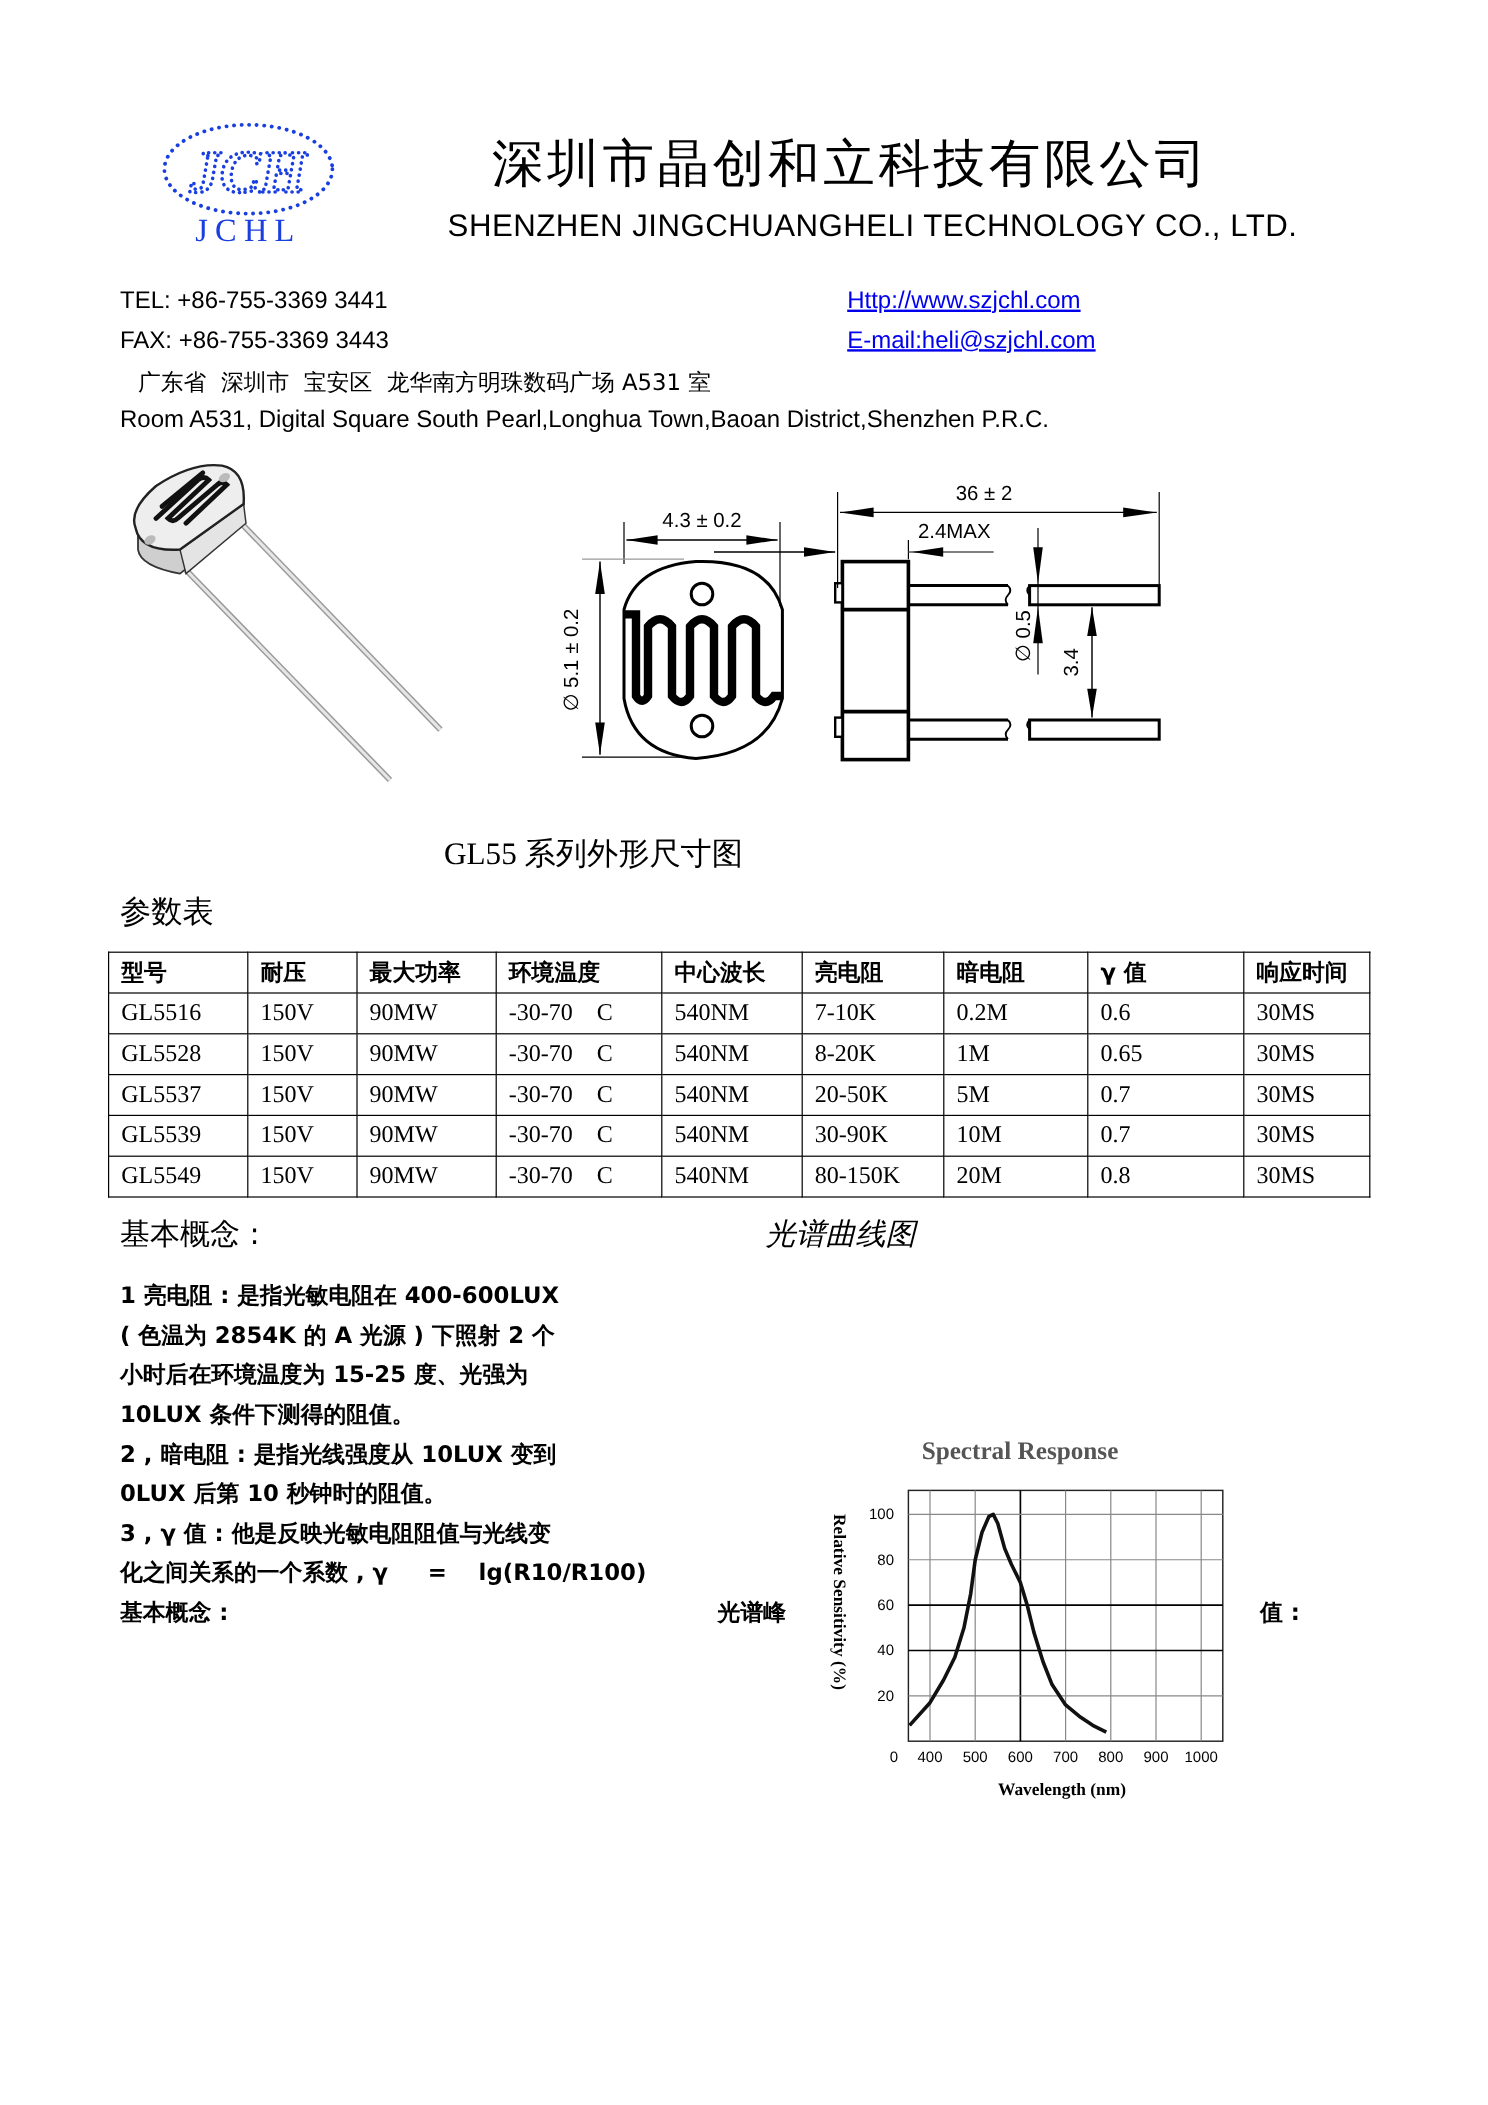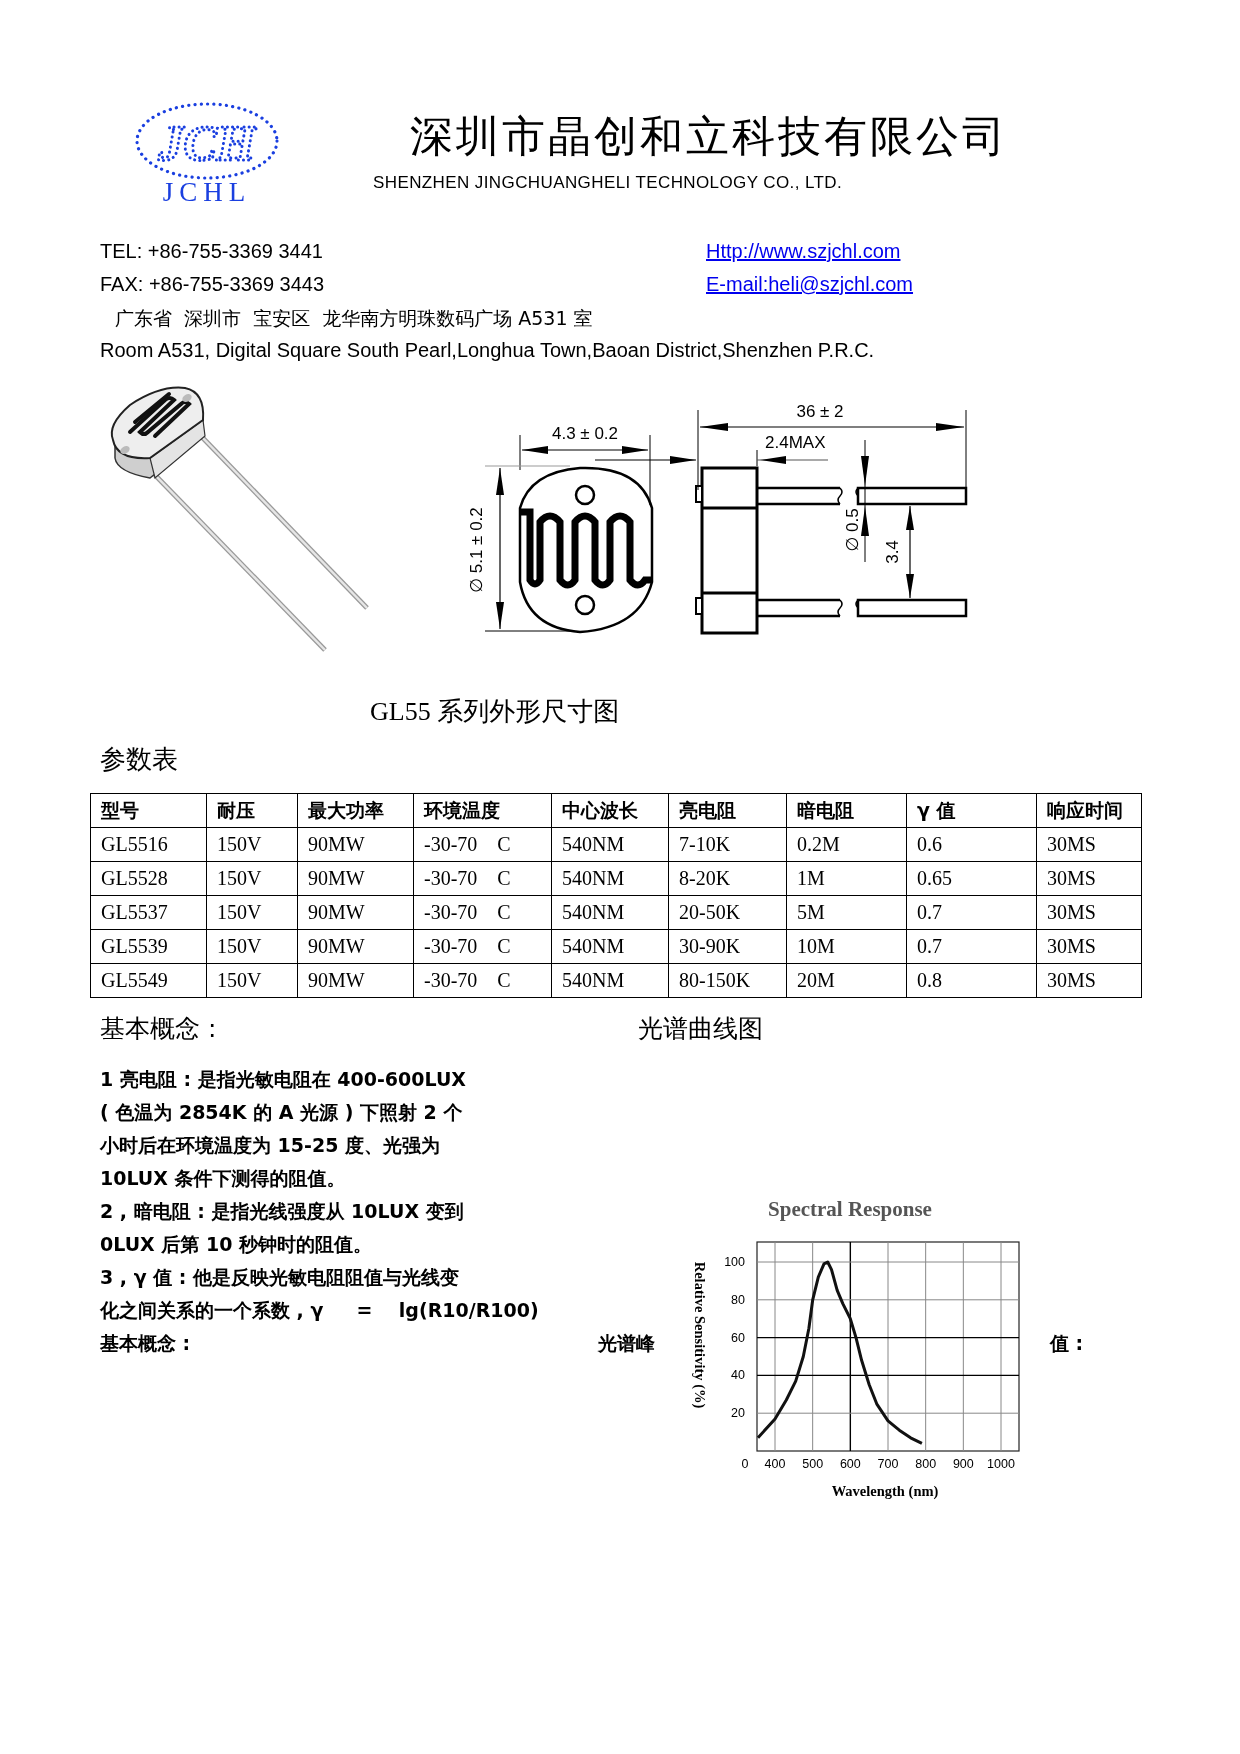--- a/index.html
+++ b/index.html
@@ -8,21 +8,21 @@
   .abs { position: absolute; white-space: nowrap; }
   .sans { font-family: "Liberation Sans", "DejaVu Sans", sans-serif; }
   .serif { font-family: "Liberation Serif", "DejaVu Serif", serif; margin-top: 15px; }
 
   
   #logo { left: 132px; top: 95px; width: 150px; height: 120px; }
   #logo .jchl { position:absolute; left:0; width:150px; top:82px; text-align:center;
     font-family: "Liberation Serif", serif; font-size: 27px; letter-spacing: 6px; color:#1a3fe0; }
 
   #company-cn { left: 410px; top: 108px; font-size: 43px; letter-spacing: 3px; font-family: "DejaVu Sans", sans-serif; }
-  #company-en { left: 373px; top: 173px; font-size: 17px; letter-spacing: 0.4px; }
+  #company-en { left: 373px; top: 173px; font-size: 26px; letter-spacing: 0.4px; }
 
   .contact { font-size: 20px; }
   .link { color: #0000ee; text-decoration: underline; font-size: 20px; }
 
   
   #param-table { position: absolute; left: 90px; top: 793px; border-collapse: collapse; }
   #param-table td, #param-table th { border: 1.5px solid #000; height: 34px; padding: 0 0 0 10px;
     text-align: left; font-weight: normal; vertical-align: middle; }
   #param-table th { font-family: "DejaVu Sans", sans-serif; font-size: 19px; font-weight: bold; }
   #param-table td { font-family: "Liberation Serif", serif; font-size: 20px; }
@@ -218,21 +218,21 @@
       <td>540NM</td>
       <td>80-150K</td>
       <td>20M</td>
       <td>0.8</td>
       <td>30MS</td>
     </tr>
   </tbody>
 </table>
 
 <div class="abs" style="left:100px; top:1012px; font-size:25px; font-family:'DejaVu Sans',sans-serif;">基本概念 :</div>
-<div class="abs" style="left:638px; top:1012px; font-size:25px; font-family:'DejaVu Sans',sans-serif;">光谱曲线图</div>
+<div class="abs" style="left:638px; top:1012px; font-size:25px; font-family:'DejaVu Sans',sans-serif;font-style:italic;">光谱曲线图</div>
 
 <div class="abs para" style="left:100px; top:1067px; white-space:pre;">1 亮电阻 : 是指光敏电阻在 400-600LUX</div>
 <div class="abs para" style="left:100px; top:1100px; white-space:pre;">( 色温为 2854K 的 A 光源 ) 下照射 2 个</div>
 <div class="abs para" style="left:100px; top:1133px; white-space:pre;">小时后在环境温度为 15-25 度、光强为</div>
 <div class="abs para" style="left:100px; top:1166px; white-space:pre;">10LUX 条件下测得的阻值。</div>
 <div class="abs para" style="left:100px; top:1199px; white-space:pre;">2 , 暗电阻 : 是指光线强度从 10LUX 变到</div>
 <div class="abs para" style="left:100px; top:1232px; white-space:pre;">0LUX 后第 10 秒钟时的阻值。</div>
 <div class="abs para" style="left:100px; top:1265px; white-space:pre;">3 , γ 值 : 他是反映光敏电阻阻值与光线变</div>
 <div class="abs para" style="left:100px; top:1298px; white-space:pre;">化之间关系的一个系数 , γ     =    lg(R10/R100)</div>
 <div class="abs para" style="left:100px; top:1331px; white-space:pre;">基本概念 :</div>

